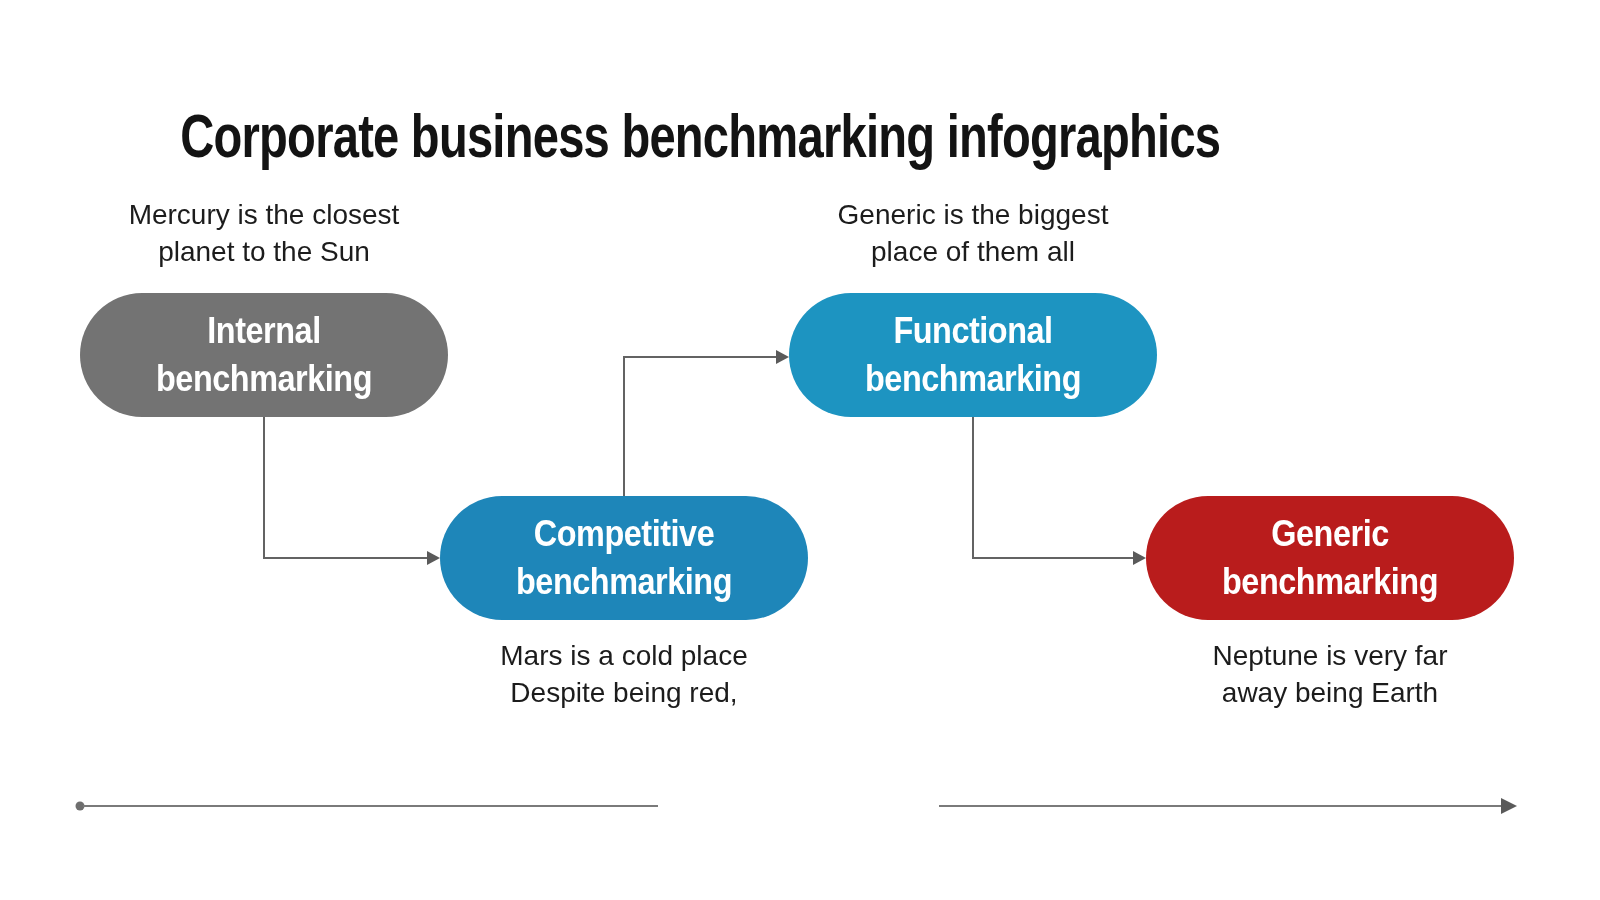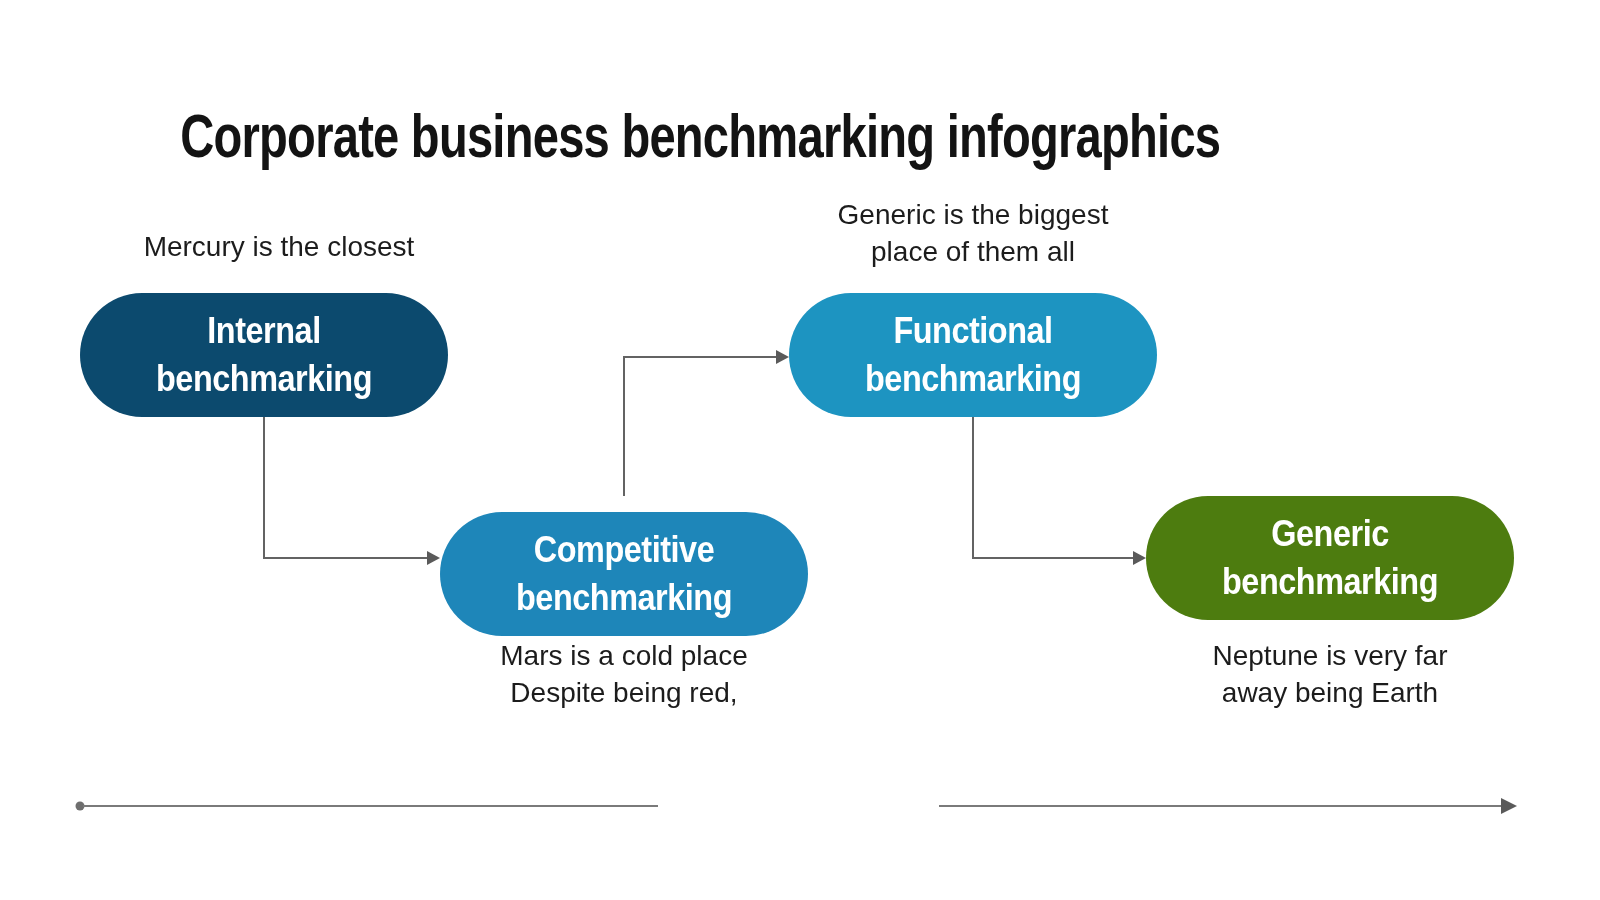--- a/index.html
+++ b/index.html
@@ -81,25 +81,25 @@
     top: 785px;
     width: 260px;
     text-align: center;
     font-size: 29px;
     color: #141414;
     white-space: nowrap;
   }
 
   
   .pill-internal    { left: 80px;   top: 293px; }
-  .pill-competitive { left: 440px;  top: 496px; margin-top: 16px; }
+  .pill-competitive { left: 440px;  top: 496px; }
   .pill-functional  { left: 789px;  top: 293px; justify-content: center; }
   .pill-generic     { left: 1146px; top: 496px; }
 
-  .caption-mercury { left: 49px;   top: 197px; margin-top: 32px; }
+  .caption-mercury { left: 34px;   top: 197px; }
   .caption-jupiter { left: 743px;  top: 197px; }
   .caption-mars    { left: 394px;  top: 638px; }
   .caption-neptune { left: 1100px; top: 638px; }
 </style>
 </head>
 <body>
 
 <div class="slide">
 
   <h1 class="title"><span class="squeeze">Corporate business benchmarking infographics</span></h1>
@@ -116,22 +116,23 @@
     <polygon class="arrowhead" points="1133,551 1146,558 1133,565"></polygon>
 
     <circle class="axis-dot" cx="80" cy="806" r="4.5"></circle>
     <line class="axis-line" x1="83" y1="806" x2="658" y2="806"></line>
     <line class="axis-line" x1="939" y1="806" x2="1503" y2="806"></line>
     <polygon class="arrowhead" points="1501,798 1517,806 1501,814"></polygon>
   </svg>
 
   <div class="caption caption-mercury">
     <span>Mercury is the closest</span>
+    <span>planet to the Sun</span>
   </div>
-  <div class="pill pill-internal" style="background-color: #0c4a6e;">
+  <div class="pill pill-internal" style="background-color: #737373;">
     <div class="pill-text">
       <div>Internal</div>
       <div>benchmarking</div>
     </div>
   </div>
 
   <div class="pill pill-competitive" style="background-color: rgb(30, 134, 185);">
     <div class="pill-text">
       <div>Competitive</div>
       <div>benchmarking</div>
@@ -146,21 +147,21 @@
     <span>Generic is the biggest</span>
     <span>place of them all</span>
   </div>
   <div class="pill pill-functional" style="background-color: rgb(29, 148, 193);">
     <div class="pill-text">
       <div>Functional</div>
       <div>benchmarking</div>
     </div>
   </div>
 
-  <div class="pill pill-generic" style="background-color: #4d7c0f;">
+  <div class="pill pill-generic" style="background-color: #b91c1c;">
     <div class="pill-text">
       <div>Generic</div>
       <div>benchmarking</div>
     </div>
   </div>
   <div class="caption caption-neptune">
     <span>Neptune is very far</span>
     <span>away being Earth</span>
   </div>
 

